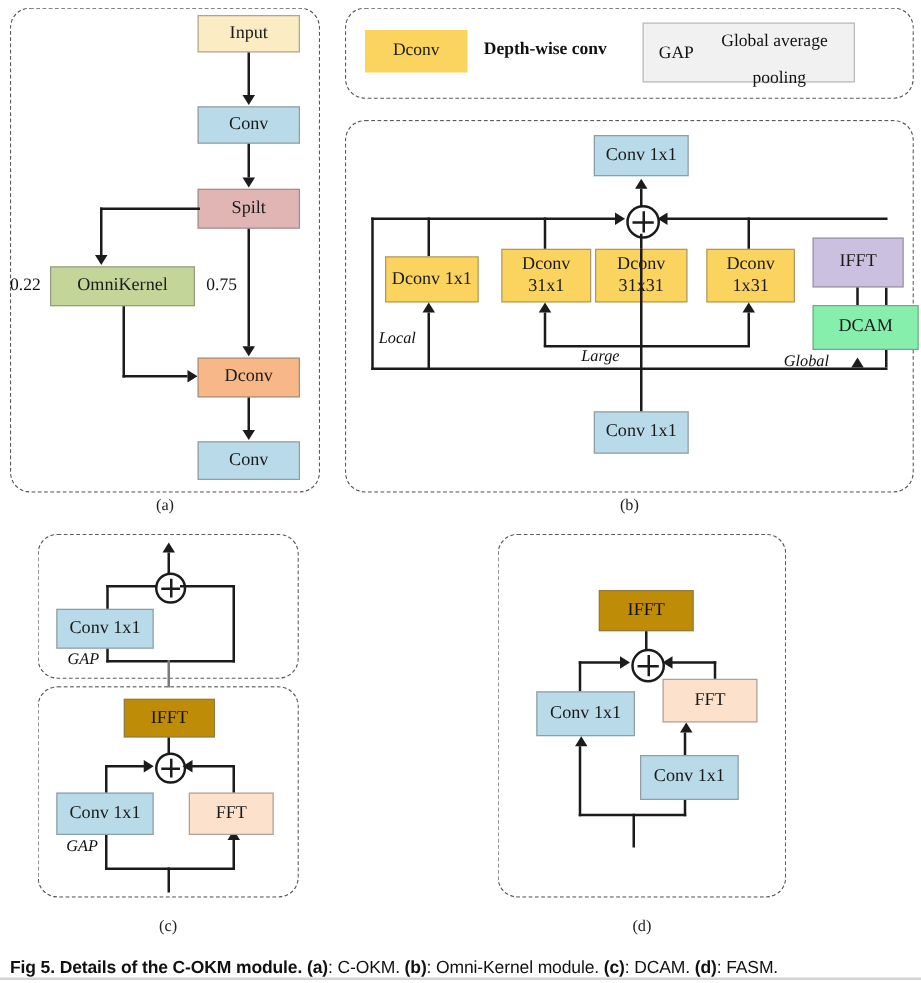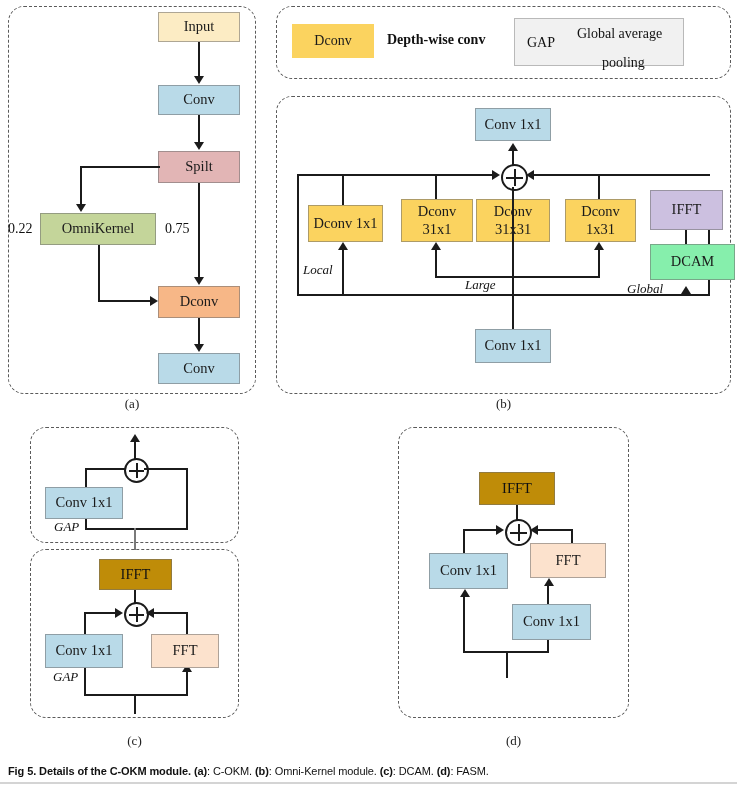--- a/index.html
+++ b/index.html
@@ -35,21 +35,21 @@
   .oplus:before,.oplus:after{content:"";position:absolute;background:#1b1b1b;}
   .oplus:before{left:50%;top:3px;bottom:3px;width:2px;margin-left:-1px;}
   .oplus:after{top:50%;left:3px;right:3px;height:2px;margin-top:-1px;}
 
   
   .legend-sw{position:absolute;display:flex;align-items:center;justify-content:center;
              font-size:14px;box-sizing:border-box;}
   .legend-gapbox{position:absolute;box-sizing:border-box;border:1px solid #b9b9b9;
                  background:#f1f1f1;display:flex;align-items:center;}
 
-  .caption{position:absolute;left:8px;top:765px;width:725px;font-size:11px;
+  .caption{position:absolute;left:8px;top:765px;width:725px;font-size:14px;
            font-family:"Liberation Sans","DejaVu Sans",sans-serif;color:#111;letter-spacing:-0.1px;}
   .caption b{font-weight:bold;}
   .rule{position:absolute;left:0;top:782px;width:737px;height:2px;background:#d4d4d4;}
 </style>
 </head>
 <body>
 
 <div class="panel" style="left:8px;top:6px;width:248px;height:388px;"></div>
 
 <div class="node" style="left:158px;top:12px;width:82px;height:30px;background:#fcecc4;">Input</div>

